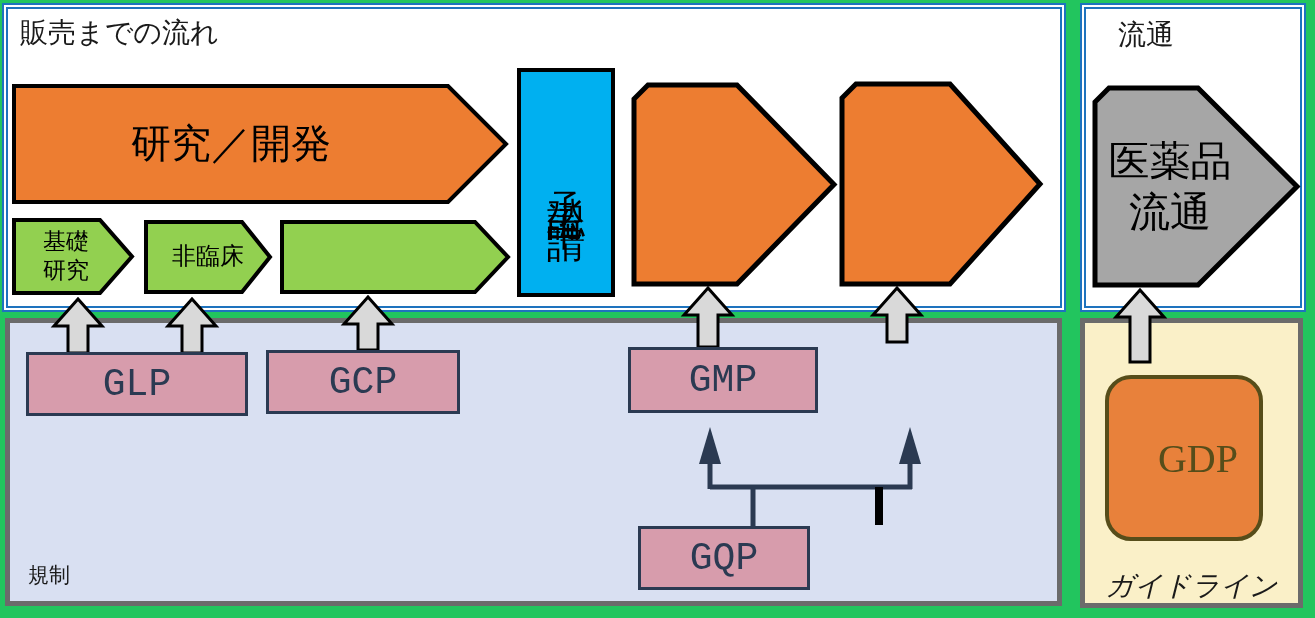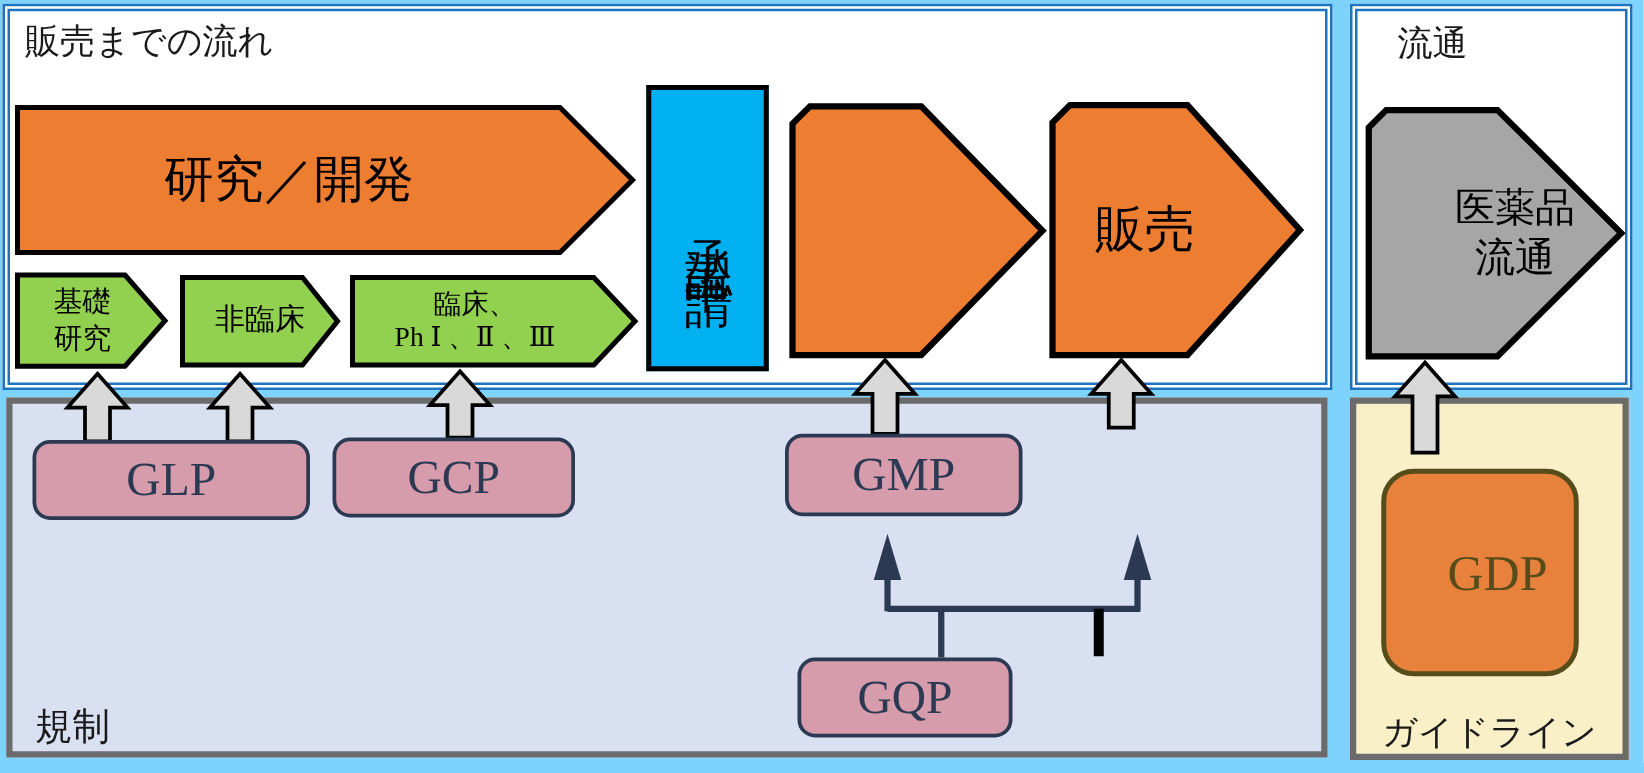--- a/index.html
+++ b/index.html
@@ -1,36 +1,36 @@
 <!DOCTYPE html>
 <html><head>
 <meta charset="utf-8">
 <style>
   html,body{margin:0;padding:0;background:#ffffff;}
   #canvas{
-    position:relative;width:1315px;height:618px;background:#7dd3fc;overflow:hidden;
+    position:relative;width:1315px;height:618px;background:#22c55e;overflow:hidden;
     font-family:"Liberation Serif","DejaVu Serif",serif;color:#111;
   }
   .abs{position:absolute;}
   
   .blue-box{border:6px double #1E73BE;background:#ffffff;box-sizing:border-box;}
   .gray-box{border:5px solid #6B6B6B;box-sizing:border-box;}
   .section-title{position:absolute;color:#1a1a1a;white-space:nowrap;}
   
   .shape-label{
     position:absolute;display:flex;align-items:center;justify-content:center;
     text-align:center;color:#000;line-height:1.22;white-space:nowrap;pointer-events:none;
   }
   .shape-label .ln{display:block;}
   svg{position:absolute;overflow:visible;display:block;}
   
   .chip{
     position:absolute;display:flex;align-items:center;justify-content:center;
-    background:#D79CAC;border:3px solid #2B3A52;border-radius:14px;
-    color:#2B3A52;font-size:38px;box-sizing:border-box;
+    background:#D79CAC;border:3px solid #2B3A52;border-radius:0;
+    color:#2B3A52;font-size:38px;box-sizing:border-box;font-family:Liberation Mono, monospace;
   }
   
   .approval{
     position:absolute;background:#00B0F0;border:4px solid #000;box-sizing:border-box;
     display:flex;align-items:center;justify-content:center;
   }
   .vertical-text{
     writing-mode:vertical-rl;text-orientation:upright;
     font-size:38px;letter-spacing:11px;color:#000;line-height:1;
   }
@@ -46,22 +46,22 @@
 
 <div id="canvas">
 
   <div class="abs blue-box" style="left:2px;top:3px;width:1064px;height:309px;"></div>
   <div class="abs blue-box" style="left:1080px;top:3px;width:226px;height:309px;"></div>
   <div class="abs gray-box" style="left:5px;top:318px;width:1057px;height:288px;background:#D9E0F2;"></div>
   <div class="abs gray-box" style="left:1080px;top:318px;width:223px;height:290px;background:#FAF0C8;"></div>
 
   <div class="section-title" style="left:20px;top:14px;font-size:28px;">販売までの流れ</div>
   <div class="section-title" style="left:1118px;top:16px;font-size:28px;">流通</div>
-  <div class="section-title" style="left:28px;top:561px;font-size:30px;">規制</div>
-  <div class="section-title" style="left:1080px;top:567px;width:223px;text-align:center;font-size:28px;">ガイドライン</div>
+  <div class="section-title" style="left:28px;top:561px;font-size:21px;">規制</div>
+  <div class="section-title" style="left:1080px;top:567px;width:223px;text-align:center;font-size:28px;font-style:italic;">ガイドライン</div>
 
   <svg style="left:14px;top:86px;" width="492" height="116" viewBox="0 0 492 116">
     <polygon points="0,0 434,0 492,58 434,116 0,116" fill="#ED7D31" stroke="#000" stroke-width="4"></polygon>
   </svg>
 
   <svg style="left:14px;top:220px;" width="118" height="73" viewBox="0 0 118 73">
     <polygon points="0,0 86,0 118,36.5 86,73 0,73" fill="#92D050" stroke="#000" stroke-width="4"></polygon>
   </svg>
 
   <svg style="left:146px;top:222px;" width="124" height="70" viewBox="0 0 124 70">
@@ -96,33 +96,24 @@
   </div>
 
   <div class="shape-label" style="left:14px;top:86px;width:434px;height:116px;font-size:40px;">
     <span>研究／開発</span>
   </div>
 
   <div class="shape-label" style="left:146px;top:222px;width:124px;height:70px;font-size:24px;">
     <span>非臨床</span>
   </div>
 
-  <div class="shape-label" style="left:282px;top:222px;width:196px;height:70px;font-size:22px;">
-    <span>
-        <span class="ln">臨床、</span>
-        <span class="ln">Ph Ⅰ 、Ⅱ 、Ⅲ</span>
-      </span>
-  </div>
 
 
-  <div class="shape-label" style="left:842px;top:84px;width:148px;height:200px;font-size:40px;">
-    <span>販売</span>
-  </div>
 
-  <div class="shape-label" style="left:1137px;top:88px;width:150px;height:197px;font-size:32px;">
+  <div class="shape-label" style="left:1095px;top:88px;width:150px;height:197px;font-size:41px;">
     <span>
         <span class="ln">医薬品</span>
         <span class="ln">流通</span>
       </span>
   </div>
 
   <svg style="left:54px;top:299px;" width="48" height="54" viewBox="0 0 48 54">
     <polygon points="24,0 48,27 34,27 34,54 14,54 14,27 0,27" fill="#D9D9D9" stroke="#000" stroke-width="3"></polygon>
   </svg>
   <svg style="left:168px;top:299px;" width="48" height="54" viewBox="0 0 48 54">

